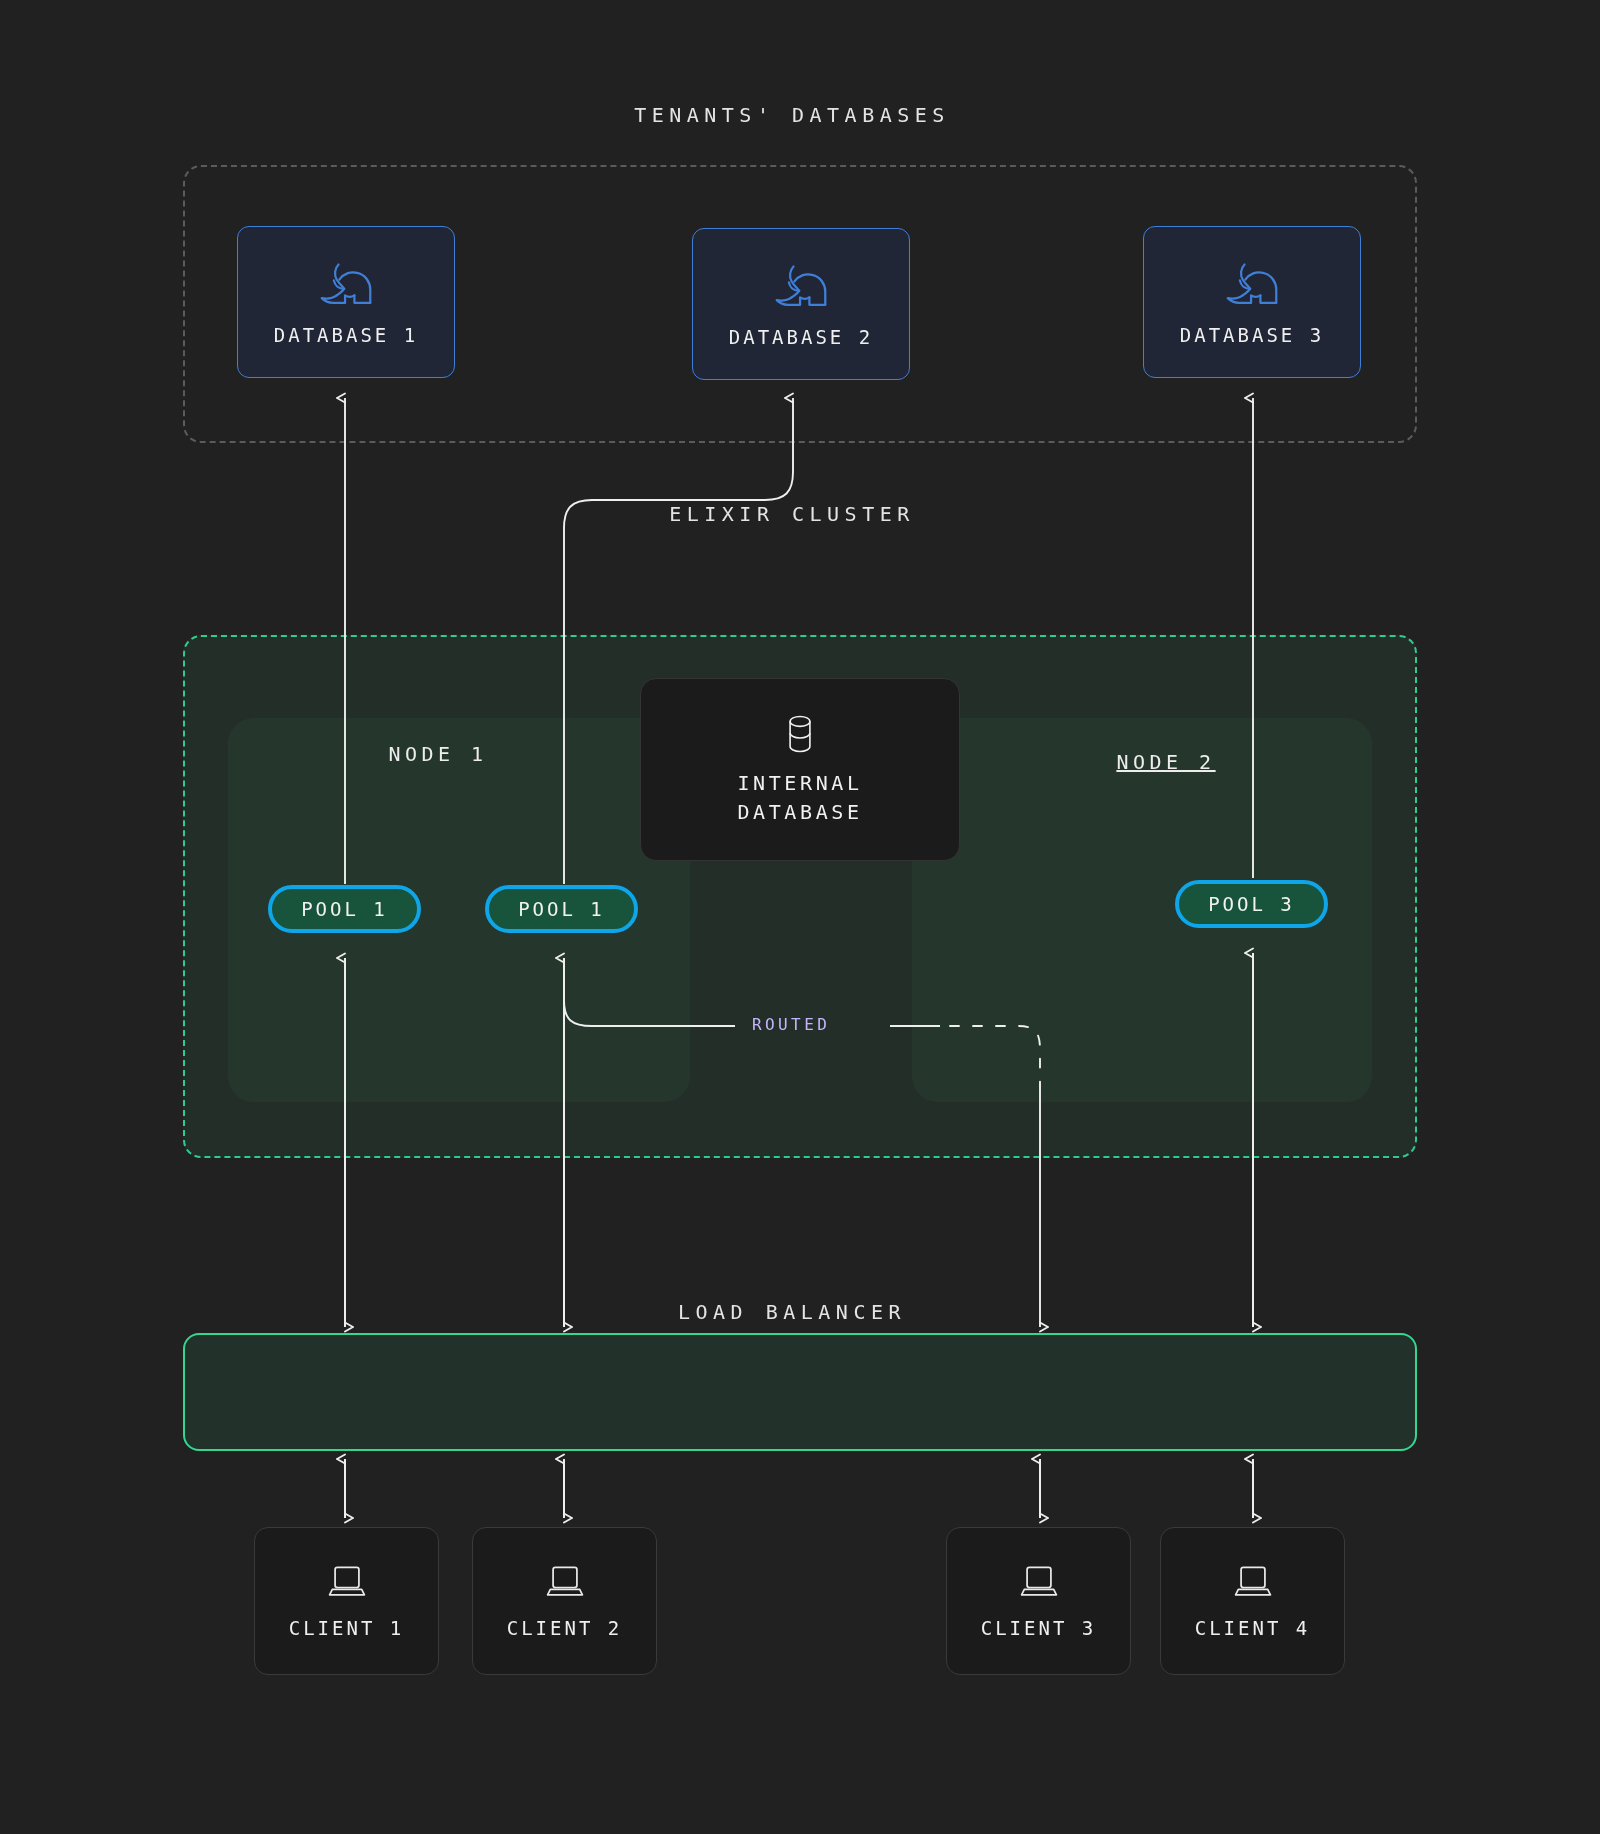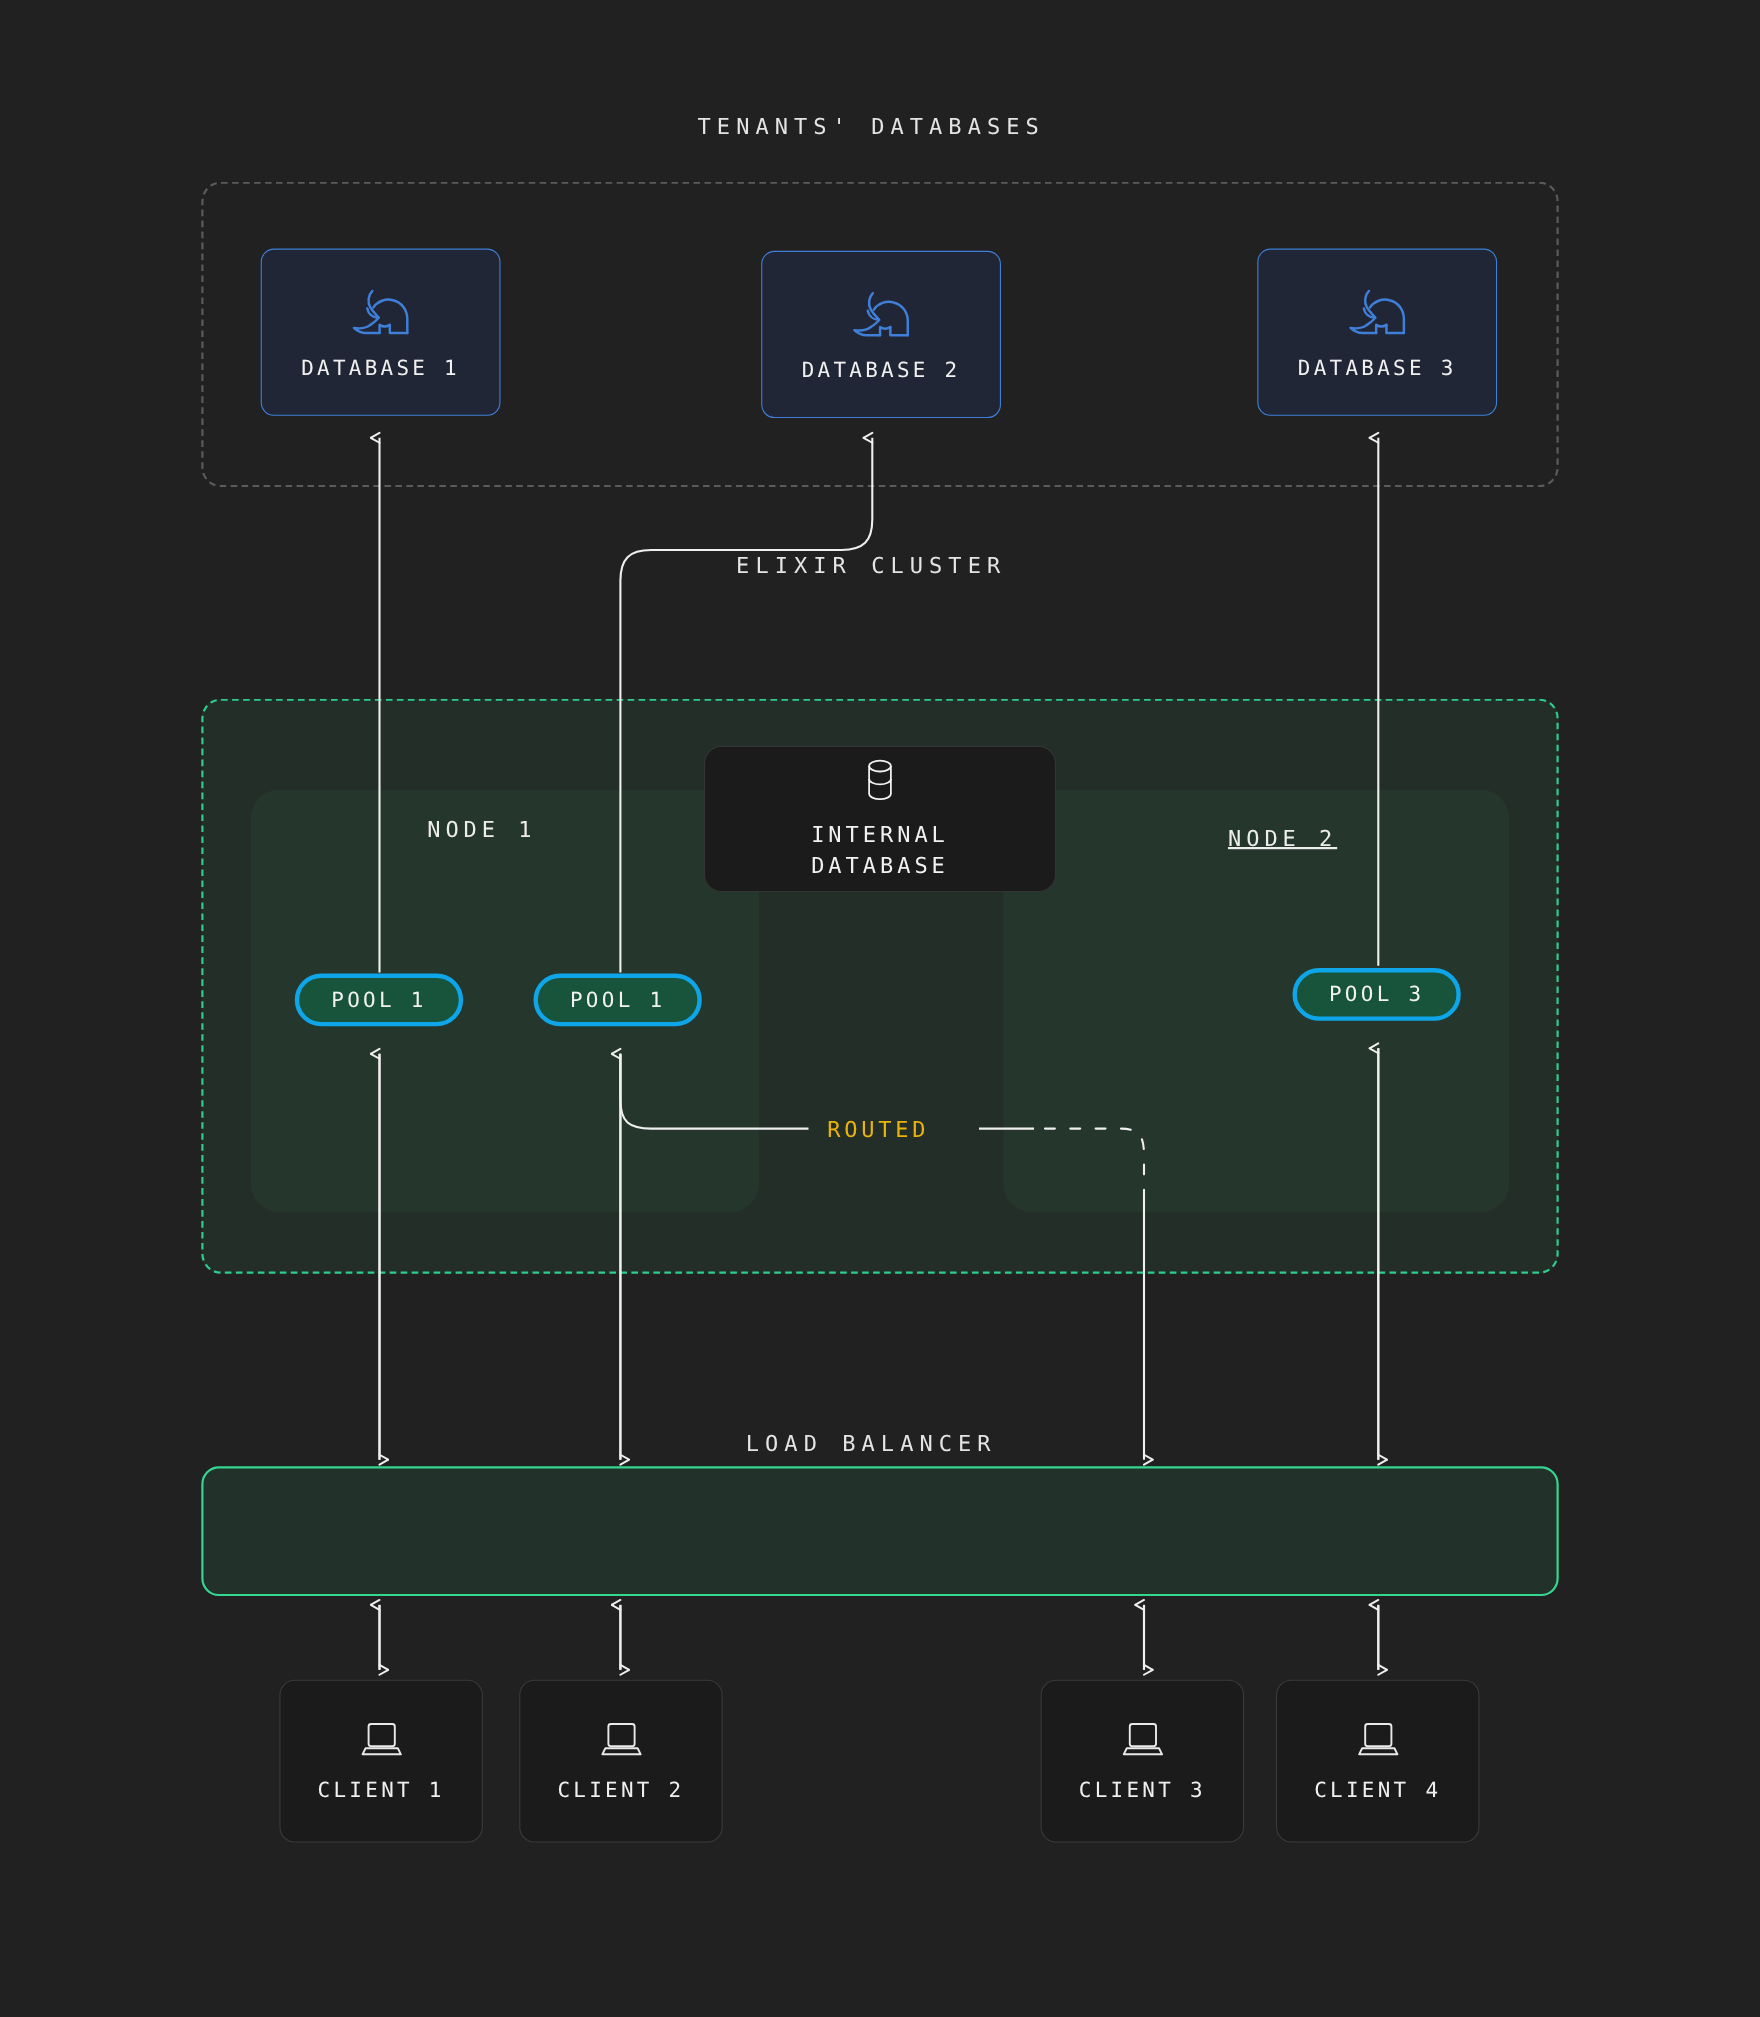--- a/index.html
+++ b/index.html
@@ -63,21 +63,21 @@
     font-size:20px;
     letter-spacing:4.5px;
     color:#ededed;
     white-space:pre;
     text-align:center;
   }
 
   
   .internal-db{
     position:absolute;
-    width:320px; height:133px;
+    width:320px; height:183px;
     background:#1b1b1b;
     border:1px solid #343434;
     border-radius:16px;
     display:flex; flex-direction:column;
     align-items:center; justify-content:center;
     gap:14px;
   }
   .internal-db .lines{
     text-align:center;
     font-size:20px;
@@ -119,22 +119,22 @@
     gap:16px;
   }
   .client-card .lbl{
     font-size:19px; letter-spacing:3px; color:#efefef; white-space:pre;
   }
   .laptop-icon{ width:44px; height:38px; display:block; }
 
   
   .routed-label{
     position:absolute;
-    font-size:20px; letter-spacing:3.4px;
-    color:#eab308; white-space:pre;
+    font-size:16px; letter-spacing:3.4px;
+    color:#c4b5fd; white-space:pre;
   }
 
   svg.overlay{ position:absolute; inset:0; width:1600px; height:1834px; overflow:visible; }
 </style>
 </head>
 <body>
 
 <div id="stage">
 
   <div class="caption" style="top:103px;">TENANTS' DATABASES</div>

